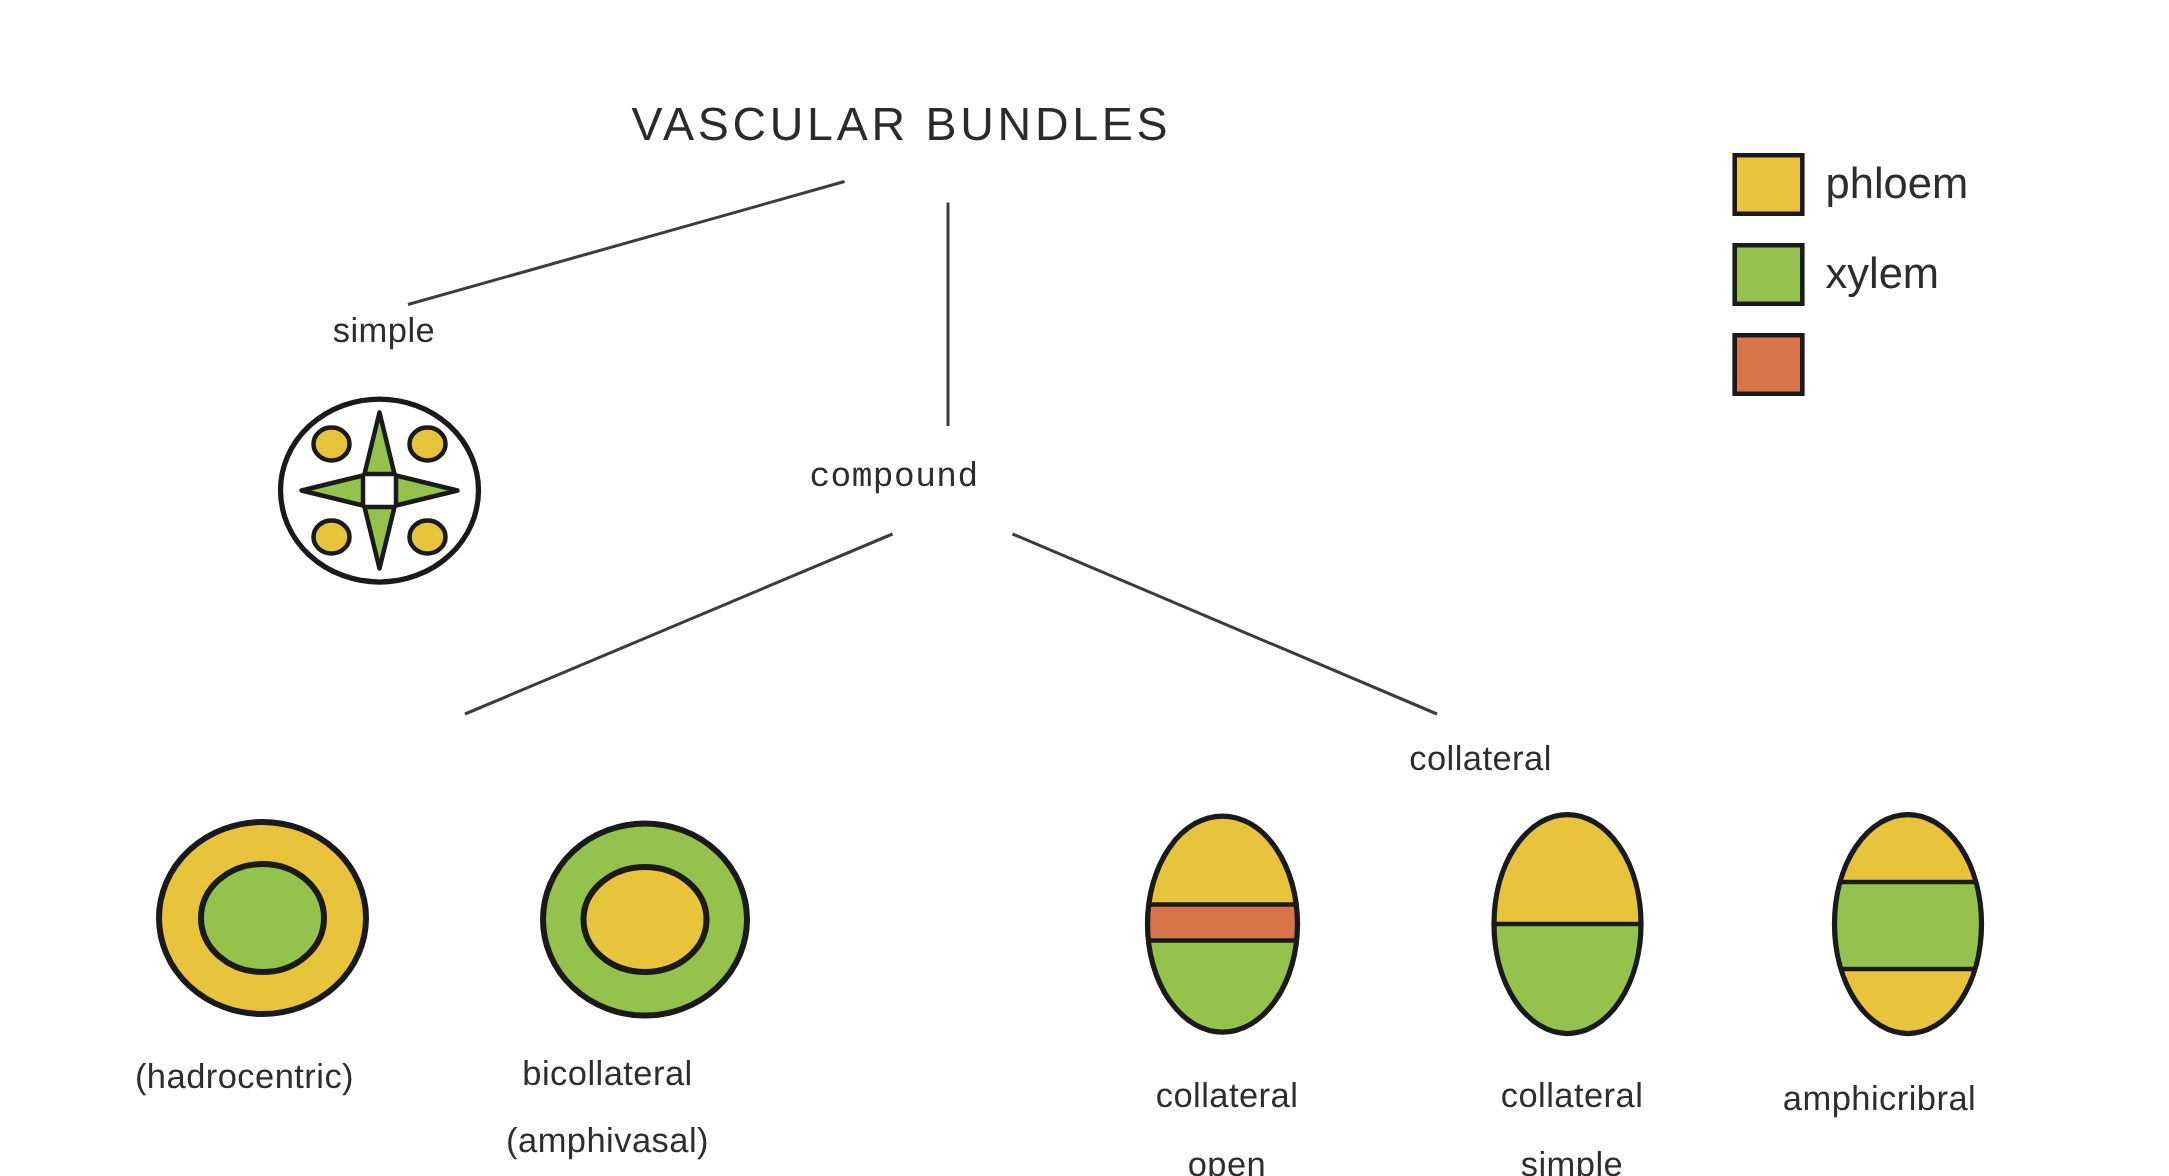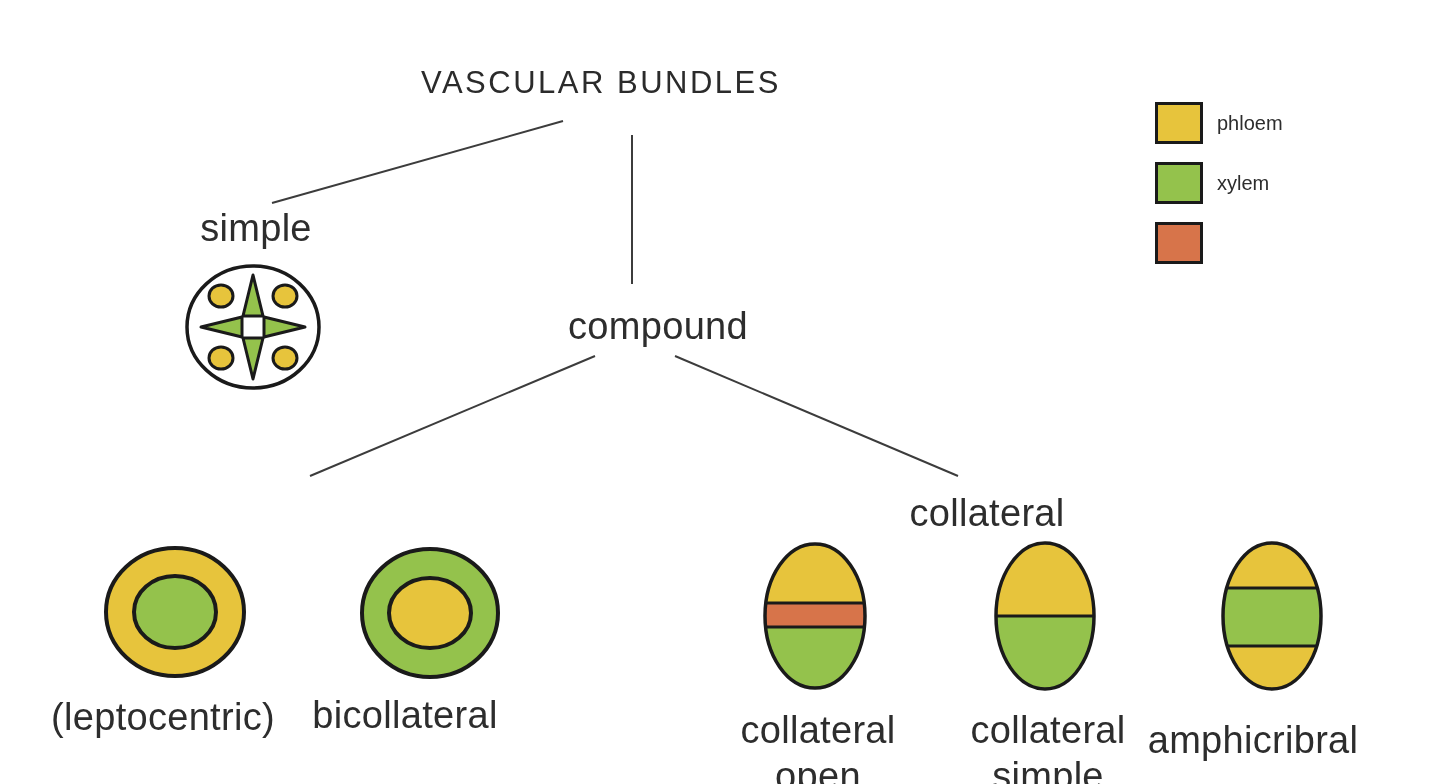--- a/index.html
+++ b/index.html
@@ -22,21 +22,21 @@
     transform: translateX(-50%);
     left: 601px; top: 29px;
     font-size: 31px;
     letter-spacing: 2.5px;
     color: #2b2b2b;
     white-space: nowrap;
   }
   .label {
     position: absolute;
     transform: translateX(-50%);
-    font-size: 38px;
+    font-size: 23px;
     letter-spacing: 0.3px;
     color: #2d2d2d;
     white-space: nowrap;
     text-align: center;
   }
   .label-2line { line-height: 45px; }
   .legend {
     position: absolute;
     left: 1155px; top: 66px;
   }
@@ -45,21 +45,21 @@
     align-items: center;
     margin-bottom: 18px;
   }
   .swatch {
     width: 42px; height: 36px;
     border: 3px solid #1a1a1a;
     flex: 0 0 auto;
   }
   .legend-label {
     padding-left: 14px;
-    font-size: 20px;
+    font-size: 29px;
     color: #2d2d2d;
     white-space: nowrap;
   }
   
   .edge { stroke: #3c3c3c; stroke-width: 2; }
   .outline { fill: none; stroke: #1a1a1a; stroke-width: 3.5; }
   .ring { stroke: #1a1a1a; stroke-width: 4; }
   .shape { stroke: #1a1a1a; stroke-width: 3; stroke-linejoin: round; }
   .divider { stroke: #1a1a1a; stroke-width: 3; }
 </style>
@@ -138,29 +138,30 @@
         <line class="divider" x1="1221" y1="552" x2="1323" y2="552"></line>
         <line class="divider" x1="1221" y1="610" x2="1323" y2="610"></line>
       </g>
       <ellipse class="outline" cx="1272" cy="580" rx="49" ry="73"></ellipse>
     </g>
   </svg>
 
   <div class="title">VASCULAR BUNDLES</div>
 
   <div class="label" style="left:256px; top:171px;">simple</div>
-  <div class="label" style="left:658px; top:269px;">compound</div>
+  <div class="label" style="left:596px; top:269px;font-family:Liberation Mono, monospace;">compound</div>
   <div class="label" style="left:987px; top:456px;">collateral</div>
 
   <div class="label label-2line" style="left:163px; top:659px;">
-    <div>(leptocentric)</div>
+    <div>(hadrocentric)</div>
   </div>
 
   <div class="label label-2line" style="left:405px; top:657px;">
     <div>bicollateral</div>
+    <div>(amphivasal)</div>
   </div>
 
   <div class="label label-2line" style="left:818px; top:671px; line-height:46px;">
     <div>collateral</div>
     <div>open</div>
   </div>
 
   <div class="label label-2line" style="left:1048px; top:671px; line-height:46px;">
     <div>collateral</div>
     <div>simple</div>

